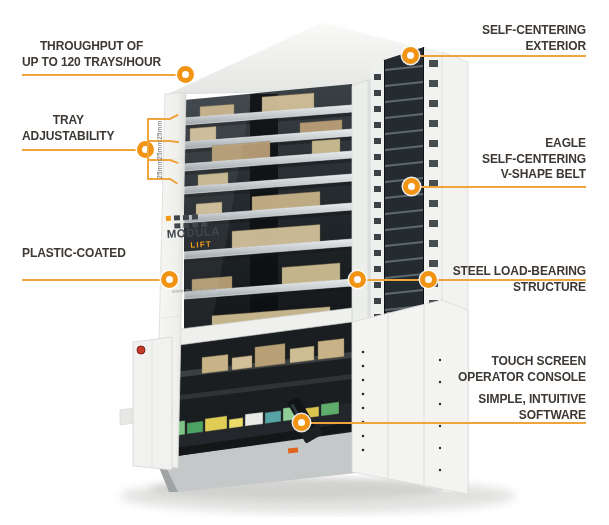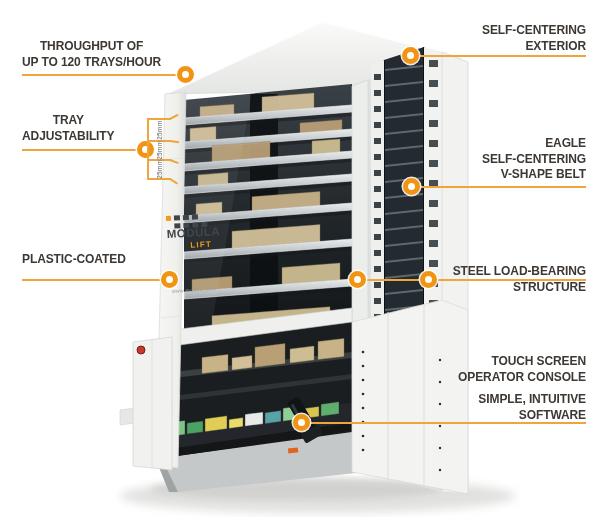--- a/index.html
+++ b/index.html
@@ -304,21 +304,21 @@
   <div class="dot" style="left:293px;top:414px"></div>
 
   <div class="callout c-left" style="top:39px">
     <span class="cl">THROUGHPUT OF</span>
     <span class="cl">UP TO 120 TRAYS/HOUR</span>
   </div>
   <div class="callout c-left" style="top:113px">
     <span class="cl">TRAY</span>
     <span class="cl">ADJUSTABILITY</span>
   </div>
-  <div class="callout c-left" style="top:252px">
+  <div class="callout c-left" style="top:246px">
     <span class="cl">PLASTIC-COATED</span>
   </div>
 
   <div class="callout c-right" style="top:23px">
     <span class="cl">SELF-CENTERING</span>
     <span class="cl">EXTERIOR</span>
   </div>
   <div class="callout c-right" style="top:136px">
     <span class="cl">EAGLE</span>
     <span class="cl">SELF-CENTERING</span>

